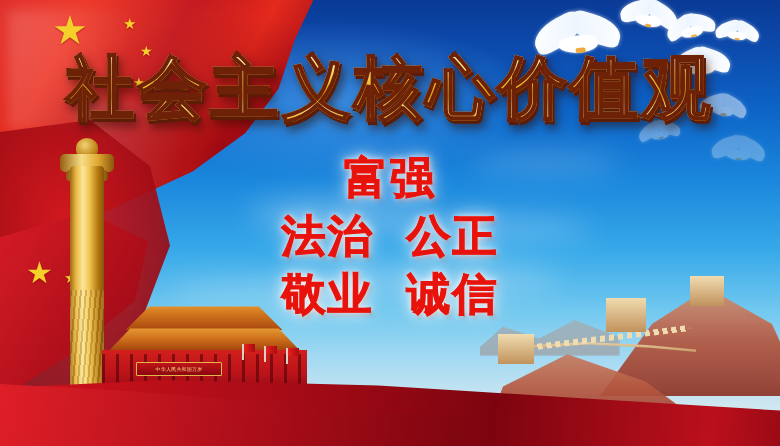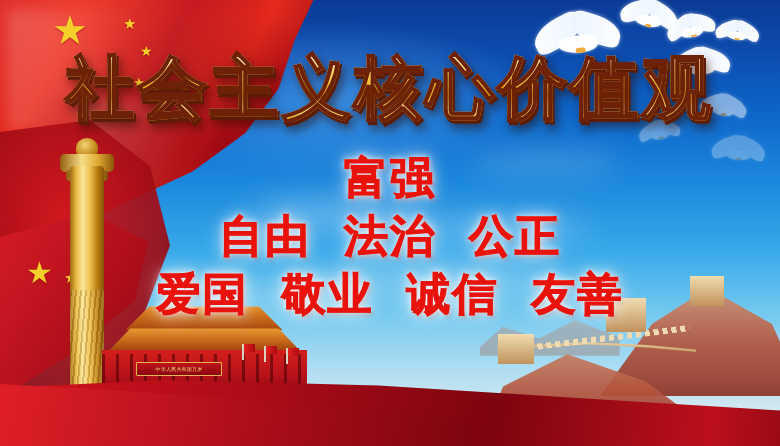--- a/index.html
+++ b/index.html
@@ -343,28 +343,25 @@
   </div>
 
   <div class="title-under">社会主义核心价值观</div>
   <div class="title">社会主义核心价值观</div>
 
   <div class="rows">
     <div class="row">
       <div class="word"><span class="inner">富强</span></div>
     </div>
     <div class="row">
-      <div class="word"><span class="inner">自由</span></div>
       <div class="word"><span class="inner">法治</span></div>
       <div class="word"><span class="inner">公正</span></div>
     </div>
     <div class="row">
-      <div class="word"><span class="inner">爱国</span></div>
       <div class="word"><span class="inner">敬业</span></div>
       <div class="word"><span class="inner">诚信</span></div>
-      <div class="word"><span class="inner">友善</span></div>
     </div>
   </div>
 
   <div class="bottom-ribbon"></div>
   <div class="bottom-ribbon2"></div>
 
 </div>
 
 </body></html>

